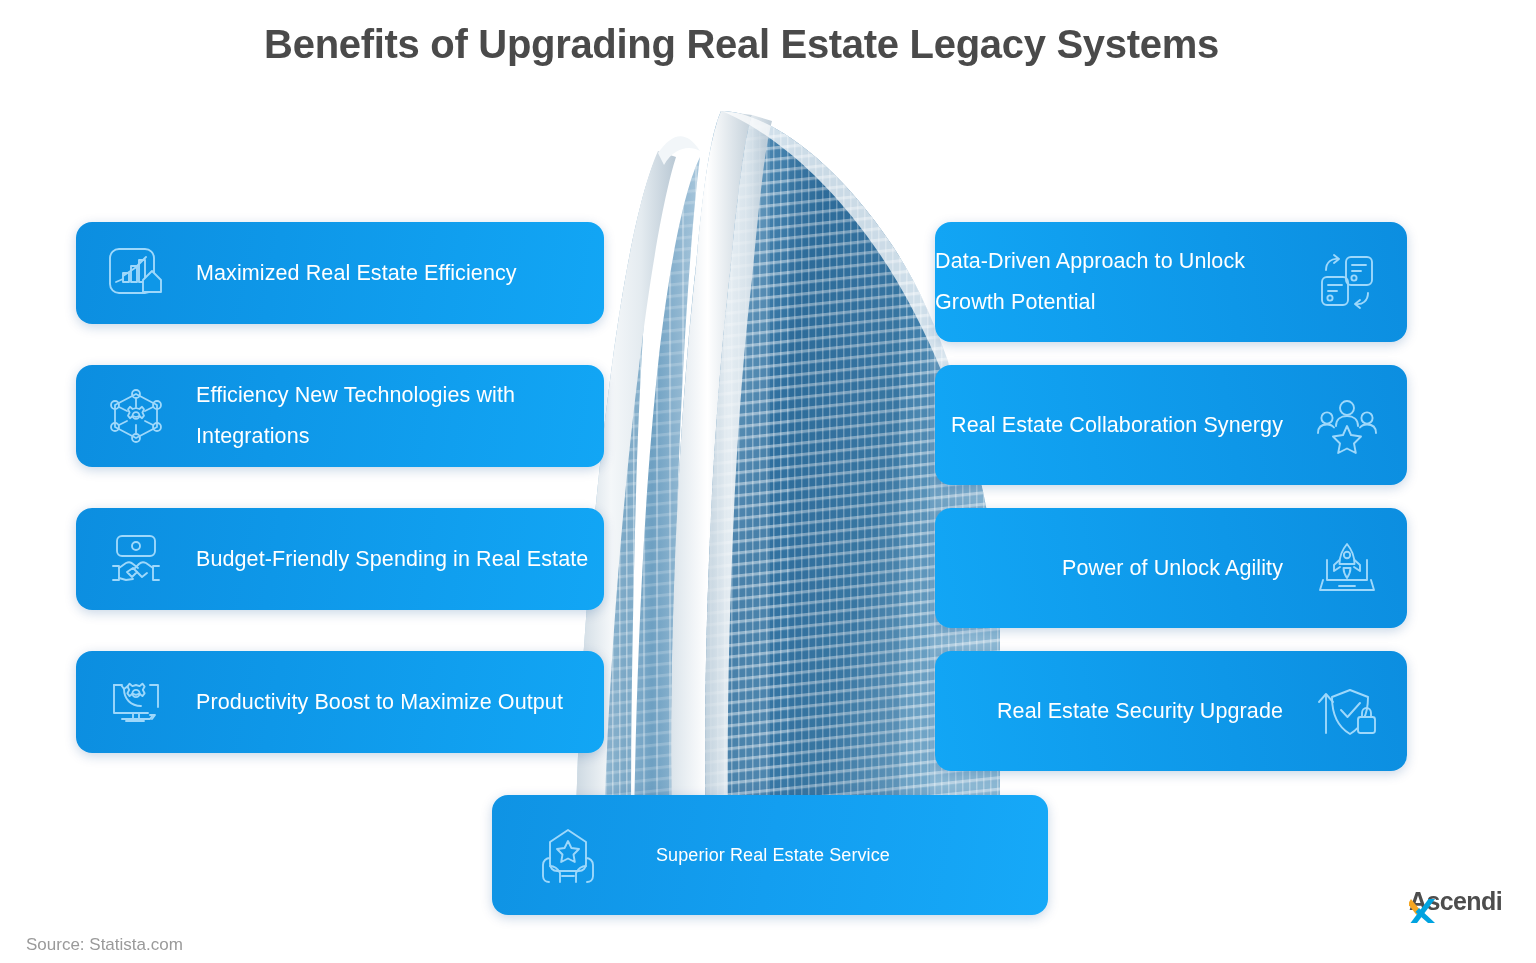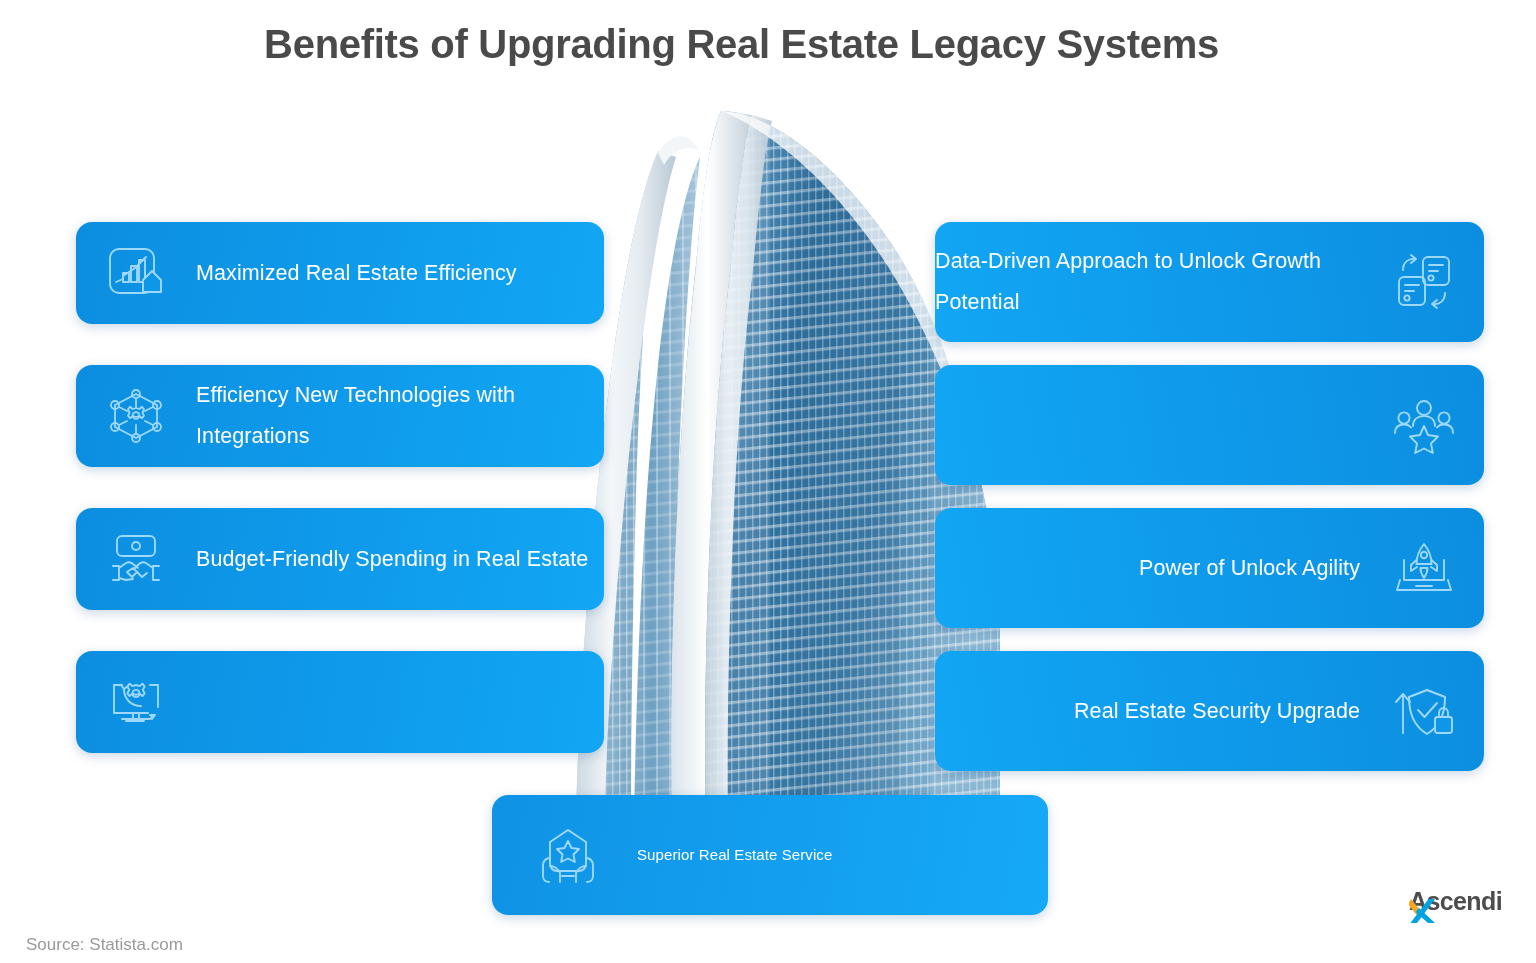--- a/index.html
+++ b/index.html
@@ -42,21 +42,21 @@
     align-items:center;
     box-shadow:0 3px 12px rgba(0,70,140,0.22);
     overflow:hidden;
   }
   .card.left {
     left:76px; width:528px; height:102px;
     background:linear-gradient(100deg,#0c8ee0 0%,#0e97e8 38%,#12a6f5 100%);
     padding-left:14px;
   }
   .card.right {
-    left:935px; width:549px; height:120px;
+    left:935px; width:472px; height:120px;
     background:linear-gradient(260deg,#0c8ee0 0%,#0e97e8 38%,#12a6f5 100%);
     padding-right:14px;
     justify-content:flex-end;
   }
   .card.bottom {
     left:492px; top:795px; width:556px; height:120px;
     background:linear-gradient(100deg,#0f93e4 0%,#139ef0 50%,#16a9f8 100%);
     padding-left:30px;
   }
 
@@ -68,21 +68,21 @@
   .card .icon svg { display:block; }
   .card .label {
     color:#ffffff;
     font-size:21.5px;
     line-height:1.9;
     font-weight:400;
     letter-spacing:0.1px;
   }
   .card.left .label { margin-left:14px; }
   .card.right .label { margin-right:18px; text-align:left; }
-  .card.bottom .label { margin-left:23px; font-size:15px; }
+  .card.bottom .label { margin-left:42px; font-size:18px; }
 
   
   .r1 { top:222px; }
   .r2 { top:365px; }
   .r3 { top:508px; }
   .r4 { top:651px; }
 
   
   .source {
     position:absolute;
@@ -264,20 +264,21 @@
       <path d="M10 12 L18 12 M54 12 L46 12 M54 12 L54 34"></path>
       <path d="M22 48 L40 48 M29 40 L29 48 M35 40 L35 48"></path>
       <path d="M18 46 L46 46 L49 42"></path>
       <path d="M46 42 L51 42 L48 46" fill="none"></path>
       <path d="M32 12 l3.6 1.1 2.8-2.4 2.2 2.8 -1.8 3.4 1.8 3.4 -2.2 2.8 -2.8-2.4 -3.6 1.1 -3.6-1.1 -2.8 2.4 -2.2-2.8 1.8-3.4 -1.8-3.4 2.2-2.8 2.8 2.4 Z"></path>
       <circle cx="32" cy="20.5" r="3.6"></circle>
       <path d="M20 16 C20 26 27 33 37 33"></path>
       <path d="M17 12 L20 16 L24 13"></path>
     </svg>
   </span>
+  <span class="label">Productivity Boost to Maximize Output</span>
 </div>
 
 <div class="card right r1">
   <span class="label">Data-Driven Approach to Unlock Growth Potential</span>
   <span class="icon">
     <svg width="62" height="60" viewBox="0 0 62 60" fill="none" stroke="#9ed8fb" stroke-width="1.9" stroke-linecap="round" stroke-linejoin="round">
       <rect x="30" y="5" width="26" height="28" rx="5"></rect>
       <path d="M36 13 L50 13 M36 19 L45 19"></path>
       <circle cx="38" cy="26" r="2.6"></circle>
       <rect x="6" y="25" width="26" height="28" rx="5"></rect>
@@ -285,20 +286,21 @@
       <circle cx="14" cy="46" r="2.6"></circle>
       <path d="M10 18 C10 10 16 6 22 7"></path>
       <path d="M18 3 L23 7 L18 11"></path>
       <path d="M52 41 C52 49 46 53 40 52"></path>
       <path d="M44 48 L39 52 L44 56"></path>
     </svg>
   </span>
 </div>
 
 <div class="card right r2">
+  <span class="label">Real Estate Collaboration Synergy</span>
   <span class="icon">
     <svg width="66" height="58" viewBox="0 0 66 58" fill="none" stroke="#9ed8fb" stroke-width="1.9" stroke-linecap="round" stroke-linejoin="round">
       <circle cx="33" cy="12" r="7"></circle>
       <path d="M22 30 C22 23 27 20 33 20 C39 20 44 23 44 30"></path>
       <circle cx="13" cy="22" r="5.6"></circle>
       <path d="M4 37 C4 31 8 28.5 13 28.5 C16 28.5 18.5 29.5 20 31.5"></path>
       <circle cx="53" cy="22" r="5.6"></circle>
       <path d="M62 37 C62 31 58 28.5 53 28.5 C50 28.5 47.5 29.5 46 31.5"></path>
       <path d="M33 30 L37 39 L47 40.5 L40 47.5 L41.8 57 L33 52.5 L24.2 57 L26 47.5 L19 40.5 L29 39 Z"></path>
     </svg>

